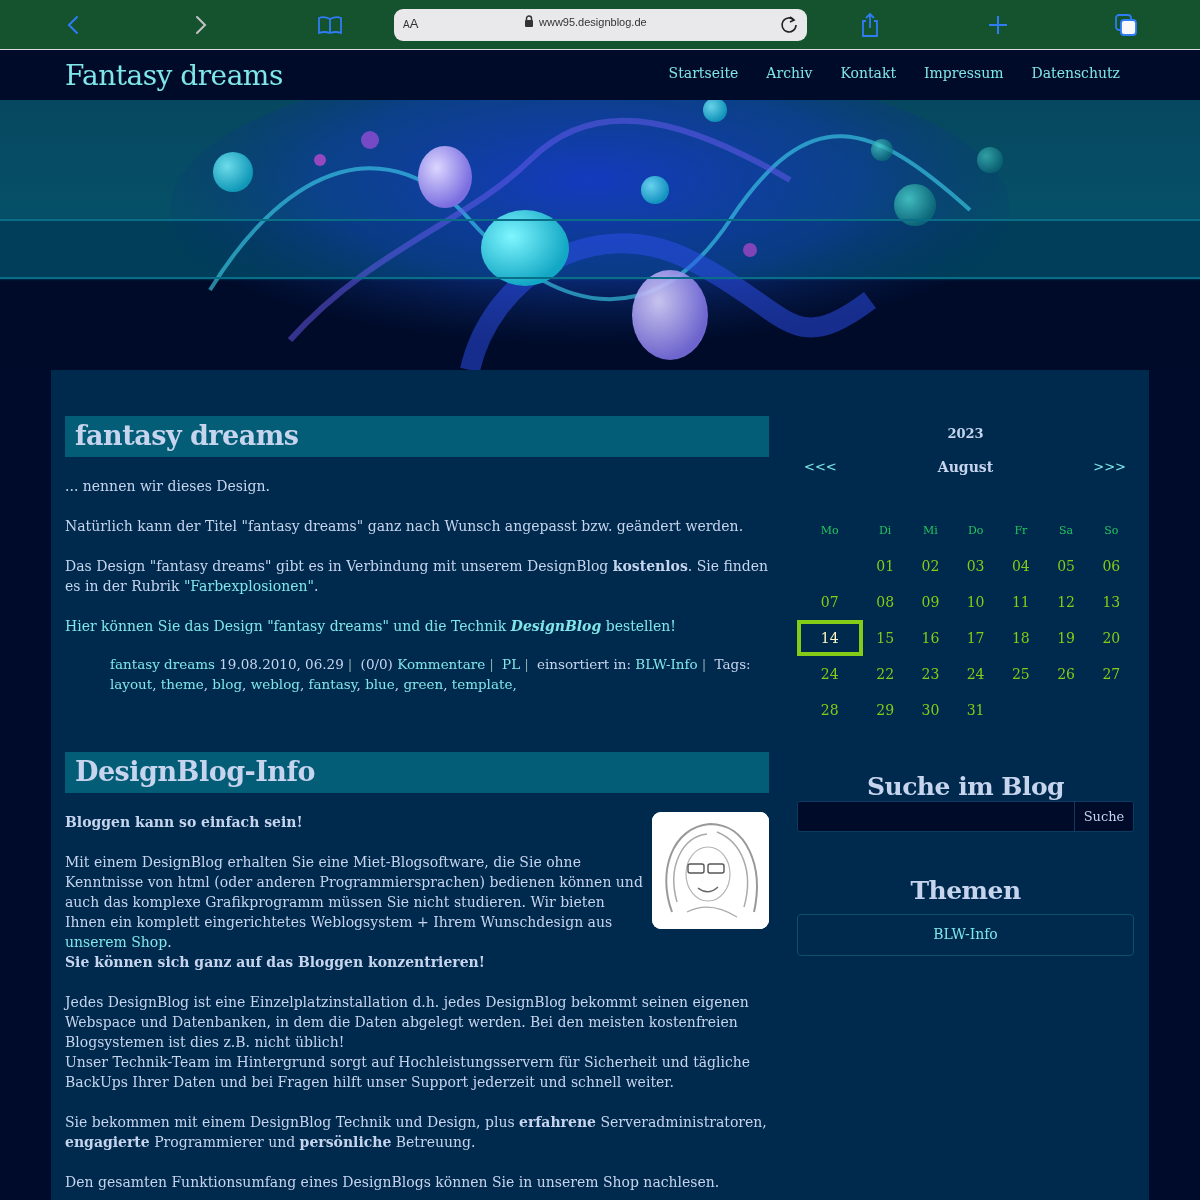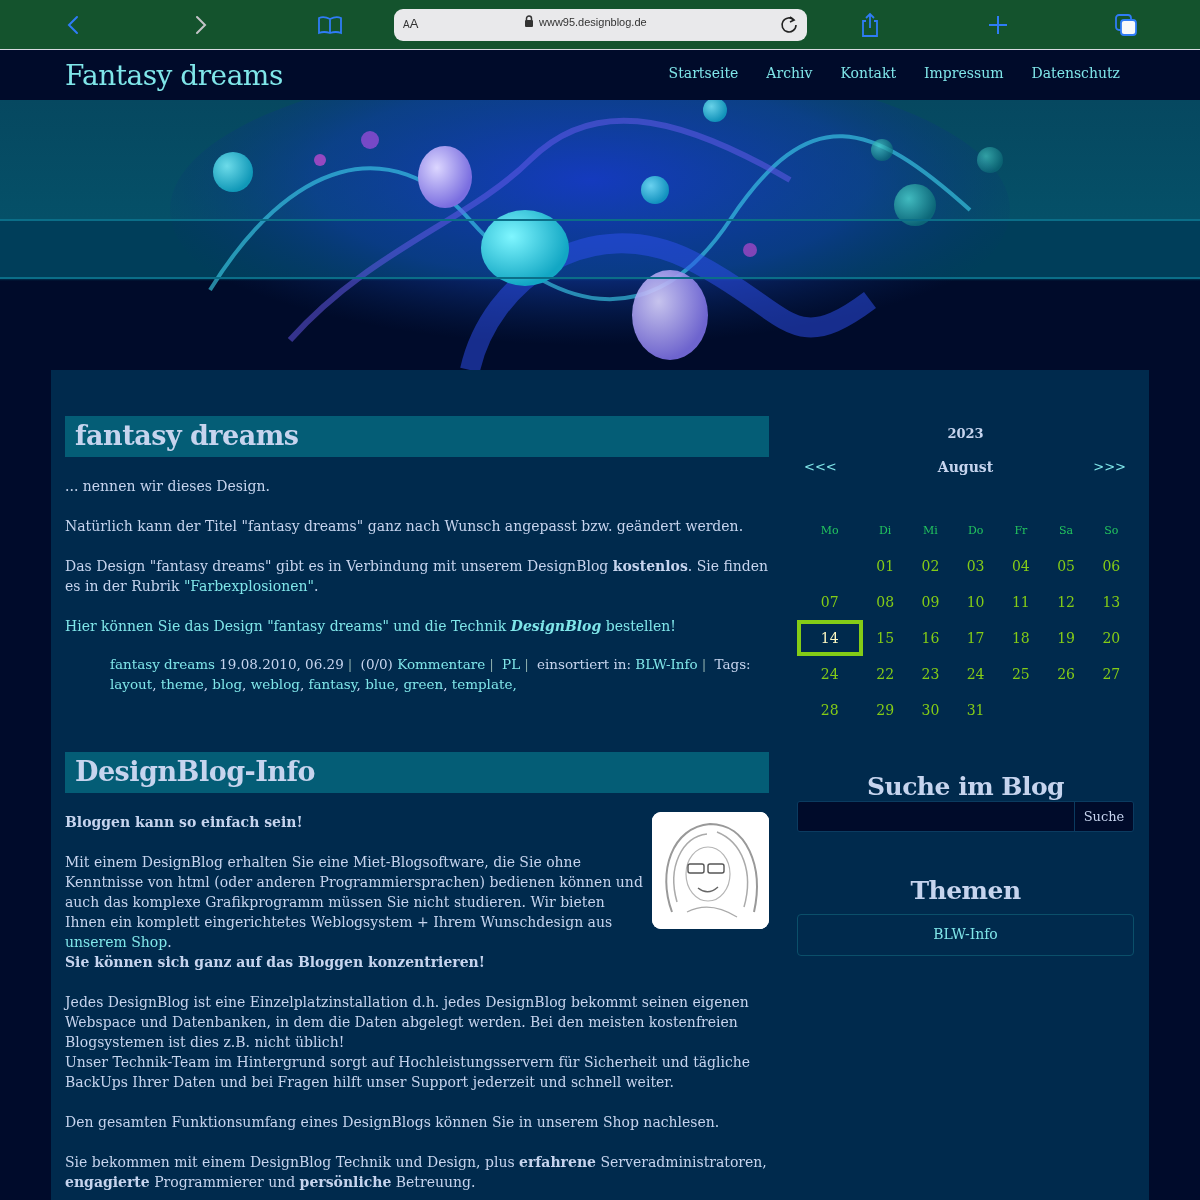--- a/index.html
+++ b/index.html
@@ -212,22 +212,22 @@
             <ellipse cx="56" cy="62" rx="22" ry="27" fill="none" stroke="#b5b5b5" stroke-width="1.2"></ellipse>
             <rect x="36" y="52" width="16" height="9" rx="2" stroke="#555" stroke-width="1.4" fill="none"></rect>
             <rect x="56" y="52" width="16" height="9" rx="2" stroke="#555" stroke-width="1.4" fill="none"></rect>
             <path d="M46 76 Q56 84 66 75" stroke="#666" stroke-width="1.4" fill="none"></path>
             <path d="M35 100 Q58 88 85 105" stroke="#aaa" stroke-width="1.2" fill="none"></path>
           </svg>
         </div>
         <p><b>Bloggen kann so einfach sein!</b></p>
         <p><span>Mit einem DesignBlog erhalten Sie eine Miet-Blogsoftware, die Sie ohne Kenntnisse von html (oder anderen Programmiersprachen) bedienen können und auch das komplexe Grafikprogramm müssen Sie nicht studieren. Wir bieten Ihnen ein komplett eingerichtetes Weblogsystem + Ihrem Wunschdesign aus </span><a>unserem Shop</a><span>.</span><br><b>Sie können sich ganz auf das Bloggen konzentrieren!</b></p>
         <p><span>Jedes DesignBlog ist eine Einzelplatzinstallation d.h. jedes DesignBlog bekommt seinen eigenen Webspace und Datenbanken, in dem die Daten abgelegt werden. Bei den meisten kostenfreien Blogsystemen ist dies z.B. nicht üblich!</span><br><span>Unser Technik-Team im Hintergrund sorgt auf Hochleistungsservern für Sicherheit und tägliche BackUps Ihrer Daten und bei Fragen hilft unser Support jederzeit und schnell weiter.</span></p>
+        <p><span>Sie bekommen mit einem DesignBlog Technik und Design, plus </span><b>erfahrene</b><span> Serveradministratoren, </span><b>engagierte</b><span> Programmierer und </span><b>persönliche</b><span> Betreuung.</span></p>
         <p>Den gesamten Funktionsumfang eines DesignBlogs können Sie in unserem Shop nachlesen.</p>
-        <p><span>Sie bekommen mit einem DesignBlog Technik und Design, plus </span><b>erfahrene</b><span> Serveradministratoren, </span><b>engagierte</b><span> Programmierer und </span><b>persönliche</b><span> Betreuung.</span></p>
       </div>
     </article>
   </div>
 
   <aside class="sidebar">
     <section>
       <div class="cal-year">2023</div>
       <div class="cal-month-row">
         <a class="cal-prev">&lt;&lt;&lt;</a>
         <div class="cal-month">August</div>

